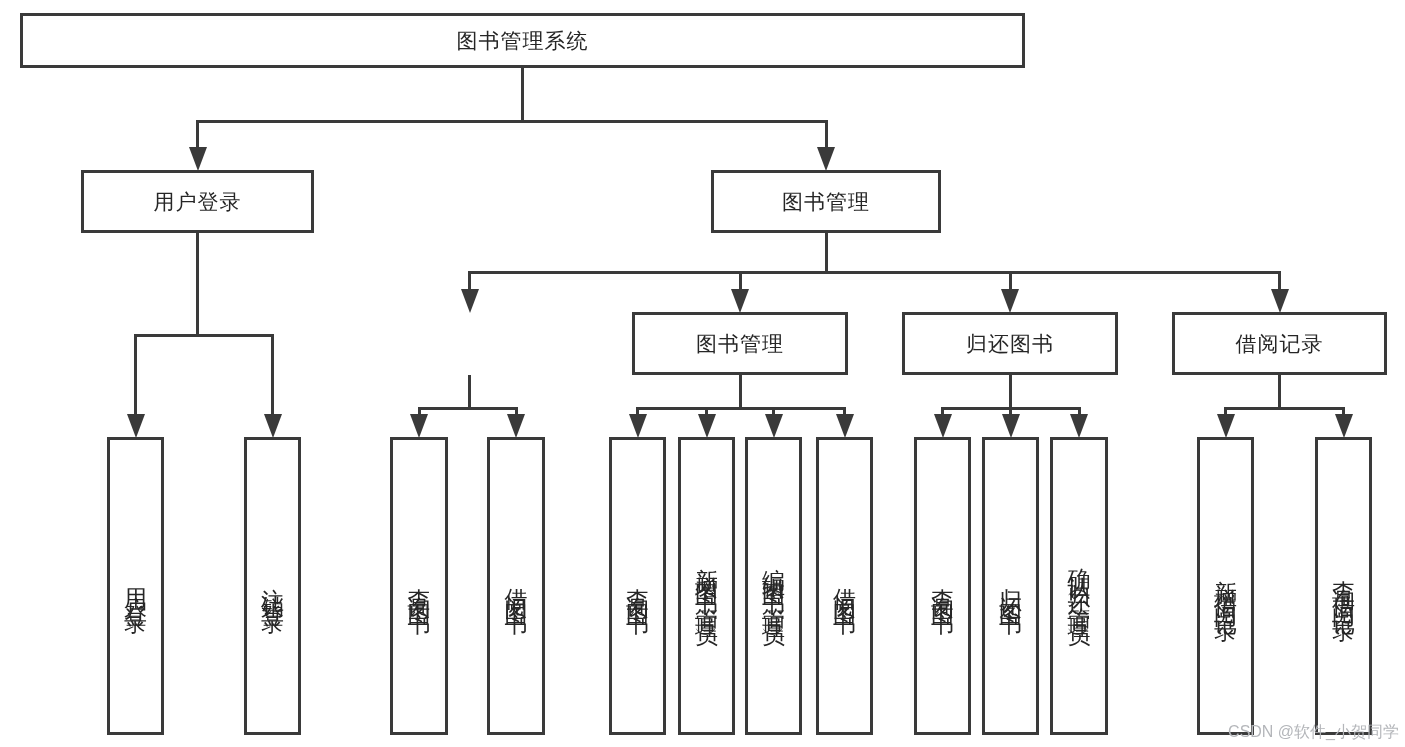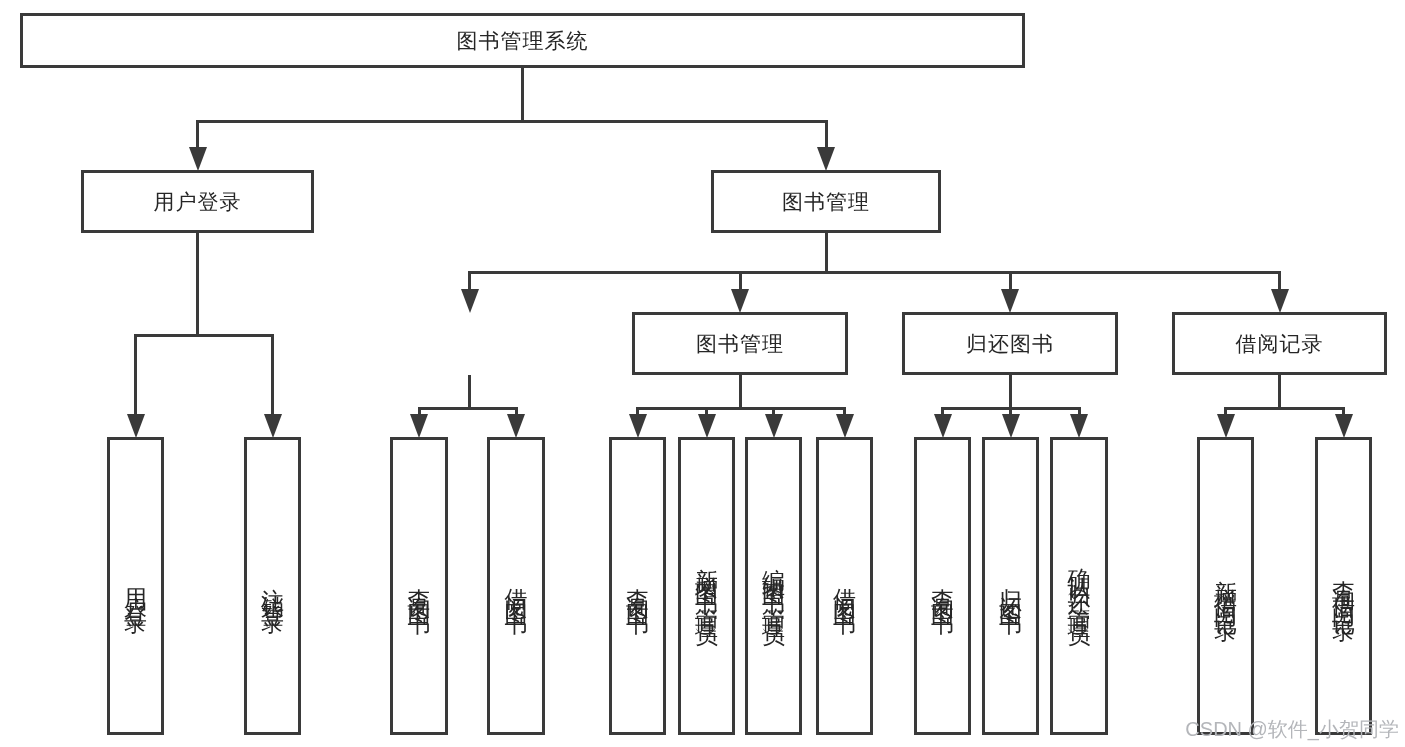--- a/index.html
+++ b/index.html
@@ -47,21 +47,21 @@
     width: 0;
     height: 0;
     border-left: 9px solid transparent;
     border-right: 9px solid transparent;
     border-top: 24px solid var(--line, #3a3a3a);
   }
   .watermark {
     position: absolute;
     right: 6px;
     bottom: 4px;
-    font-size: 20px;
+    font-size: 16px;
     letter-spacing: 0px;
     white-space: nowrap;
     z-index: 10;
   }
 </style>
 </head>
 <body>
 
 <div id="stage">
   <div class="watermark" style="color: rgb(180, 182, 186);">CSDN @软件_小贺同学</div>

